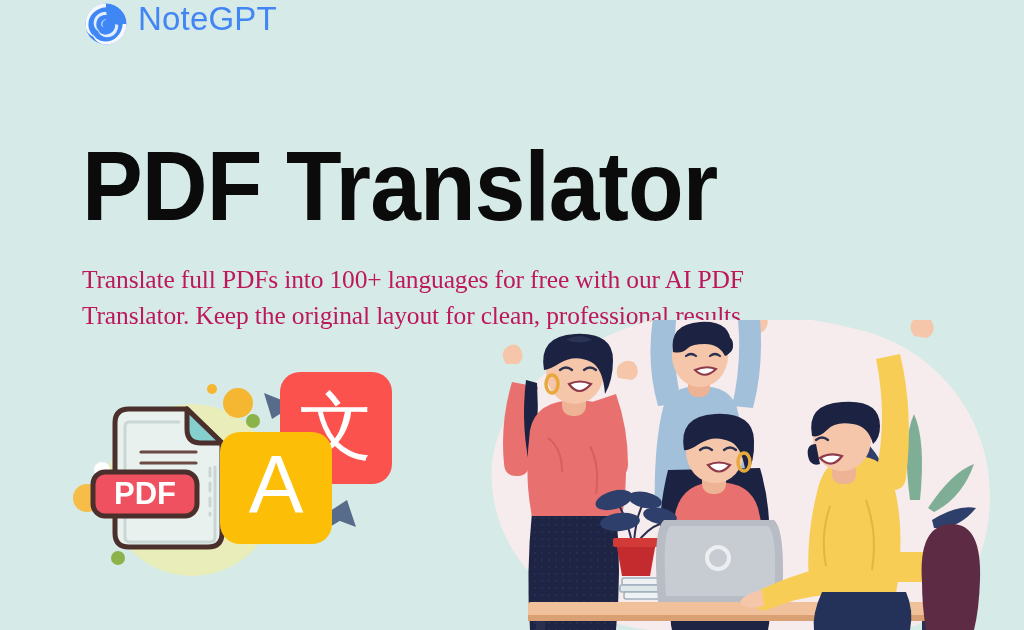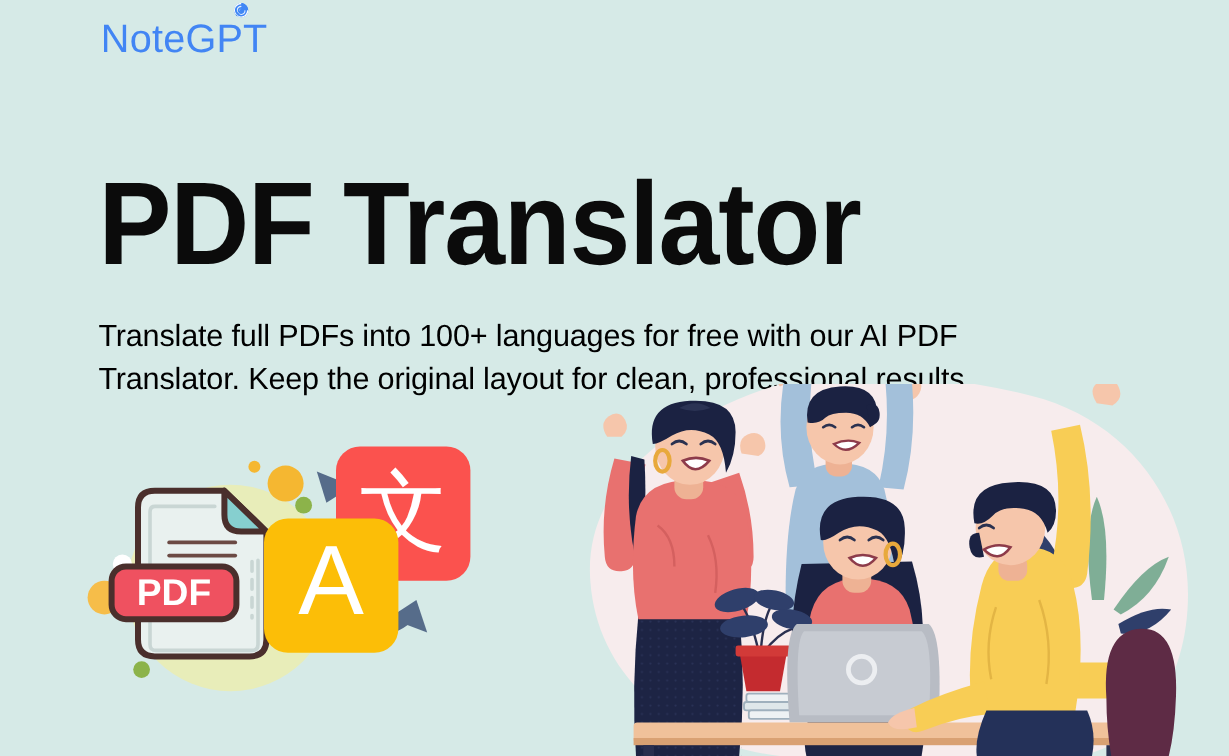--- a/index.html
+++ b/index.html
@@ -22,23 +22,23 @@
     background: #d6eae7;
     overflow: hidden;
   }
 
   
   #brand {
     position: absolute;
     left: 84px;
     top: 2px;
     display: flex;
-    align-items: flex-end;
+    align-items: flex-start;
+    gap: 10px;
     height: 46px;
-    flex-direction: column;
   }
   #brand-logo { width: 44px; height: 44px; display: block; }
   #brand-name {
     font-size: 33px;
     letter-spacing: 0.2px;
     color: #4285f4;
     font-family: "Liberation Sans", sans-serif;
     font-weight: 400;
     line-height: 1;
   }
@@ -60,22 +60,22 @@
   }
 
   
   #description {
     position: absolute;
     left: 82px;
     top: 236px;
     width: 745px;
     font-size: 25.5px;
     line-height: 36px;
-    color: #000000;
-    font-family: Liberation Sans, sans-serif;
+    color: #be185d;
+    font-family: Liberation Serif, serif;
     font-weight: 400;
     letter-spacing: -0.15px;
   }
 
   
   .art { position: absolute; display: block; }
   #art-left  { left: 60px;  top: 360px; width: 400px; height: 270px; }
   #art-right { left: 470px; top: 320px; width: 560px; height: 310px; }
 </style>
 </head>

